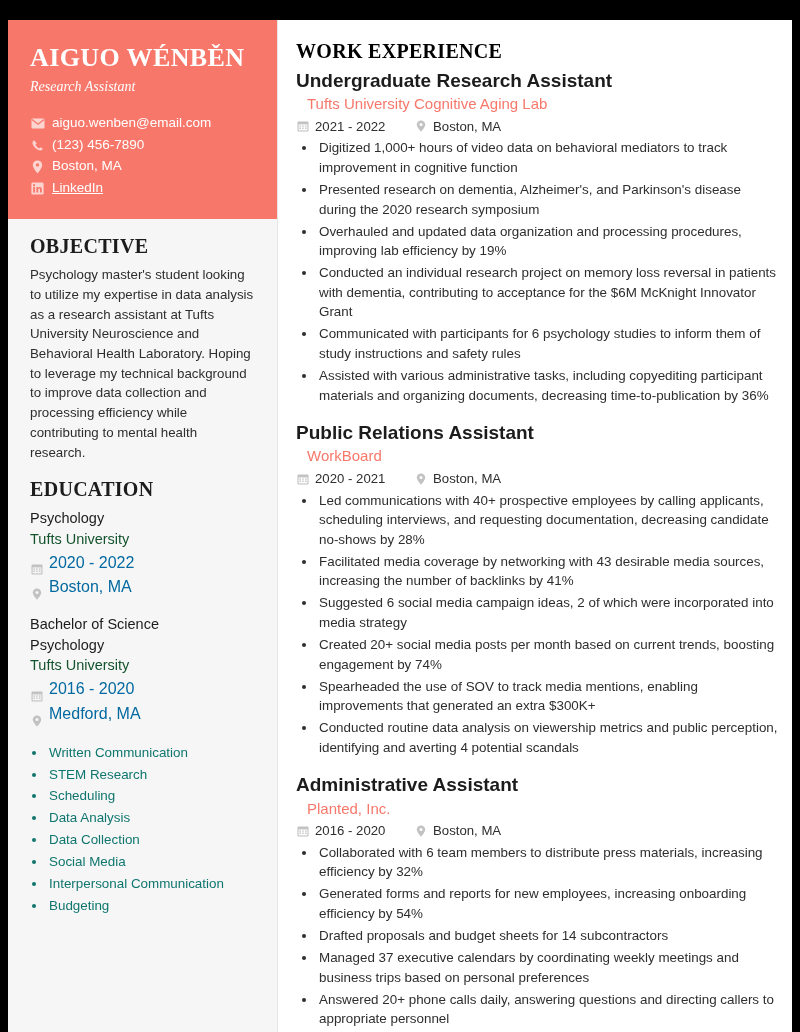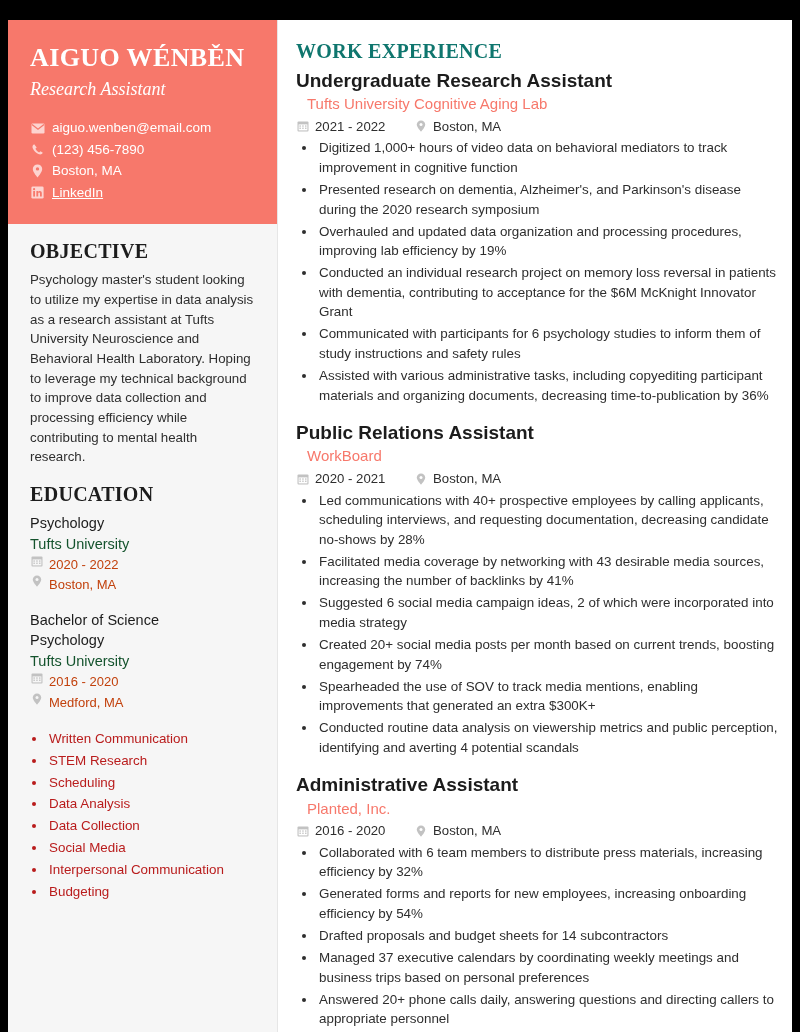--- a/index.html
+++ b/index.html
@@ -46,21 +46,21 @@
     font-weight: bold;
     font-size: 26px;
     letter-spacing: 0.4px;
     color: #ffffff;
     margin: 0 0 6px 0;
     line-height: 1.1;
   }
   .job-subtitle {
     font-family: "Liberation Serif", serif;
     font-style: italic;
-    font-size: 18px;
+    font-size: 14px;
     color: #ffffff;
     margin: 0 0 18px 0;
     line-height: 1.2;
   }
   .contact-list {
     margin: 0;
     padding: 0;
     list-style: none;
   }
   .contact-item {
@@ -120,62 +120,62 @@
     color: #1c1c1c;
     line-height: 1.42;
   }
   .edu-school {
     font-size: 14.5px;
     color: #14532d;
     line-height: 1.5;
   }
   .meta-row {
     display: flex;
-    align-items: flex-start;
-    font-size: 13px;
-    color: #c2410c;
+    align-items: flex-end;
+    font-size: 16px;
+    color: #0369a1;
     line-height: 1.55;
   }
   .meta-icon {
     width: 13px;
     flex: 0 0 13px;
     margin-right: 6px;
     display: inline-flex;
     align-items: center;
     justify-content: center;
     color: #c2c2c2;
   }
   .meta-icon svg { display: block; }
 
   .skills-list {
     margin: 0;
     padding: 0 0 0 17px;
     list-style: disc;
   }
   .skills-list li {
     font-size: 13.4px;
-    color: #b91c1c;
+    color: #0f766e;
     line-height: 1.56;
     margin-bottom: 1px;
     padding-left: 2px;
   }
 
   
   .main {
     flex: 1 1 auto;
     background: #ffffff;
     padding: 20px 14px 0 18px;
     box-sizing: border-box;
   }
   .main-heading {
     font-family: "Liberation Serif", serif;
     font-weight: bold;
     font-size: 20px;
     letter-spacing: 0.3px;
-    color: #0f766e;
+    color: #000000;
     margin: 0 0 6px 0;
     text-transform: uppercase;
   }
   .job { margin-bottom: 16px; }
   .job:last-child { margin-bottom: 0; }
   .job-title {
     font-size: 19px;
     color: #1c1c1c;
     line-height: 1.28;
     margin: 0 0 1px 0;

